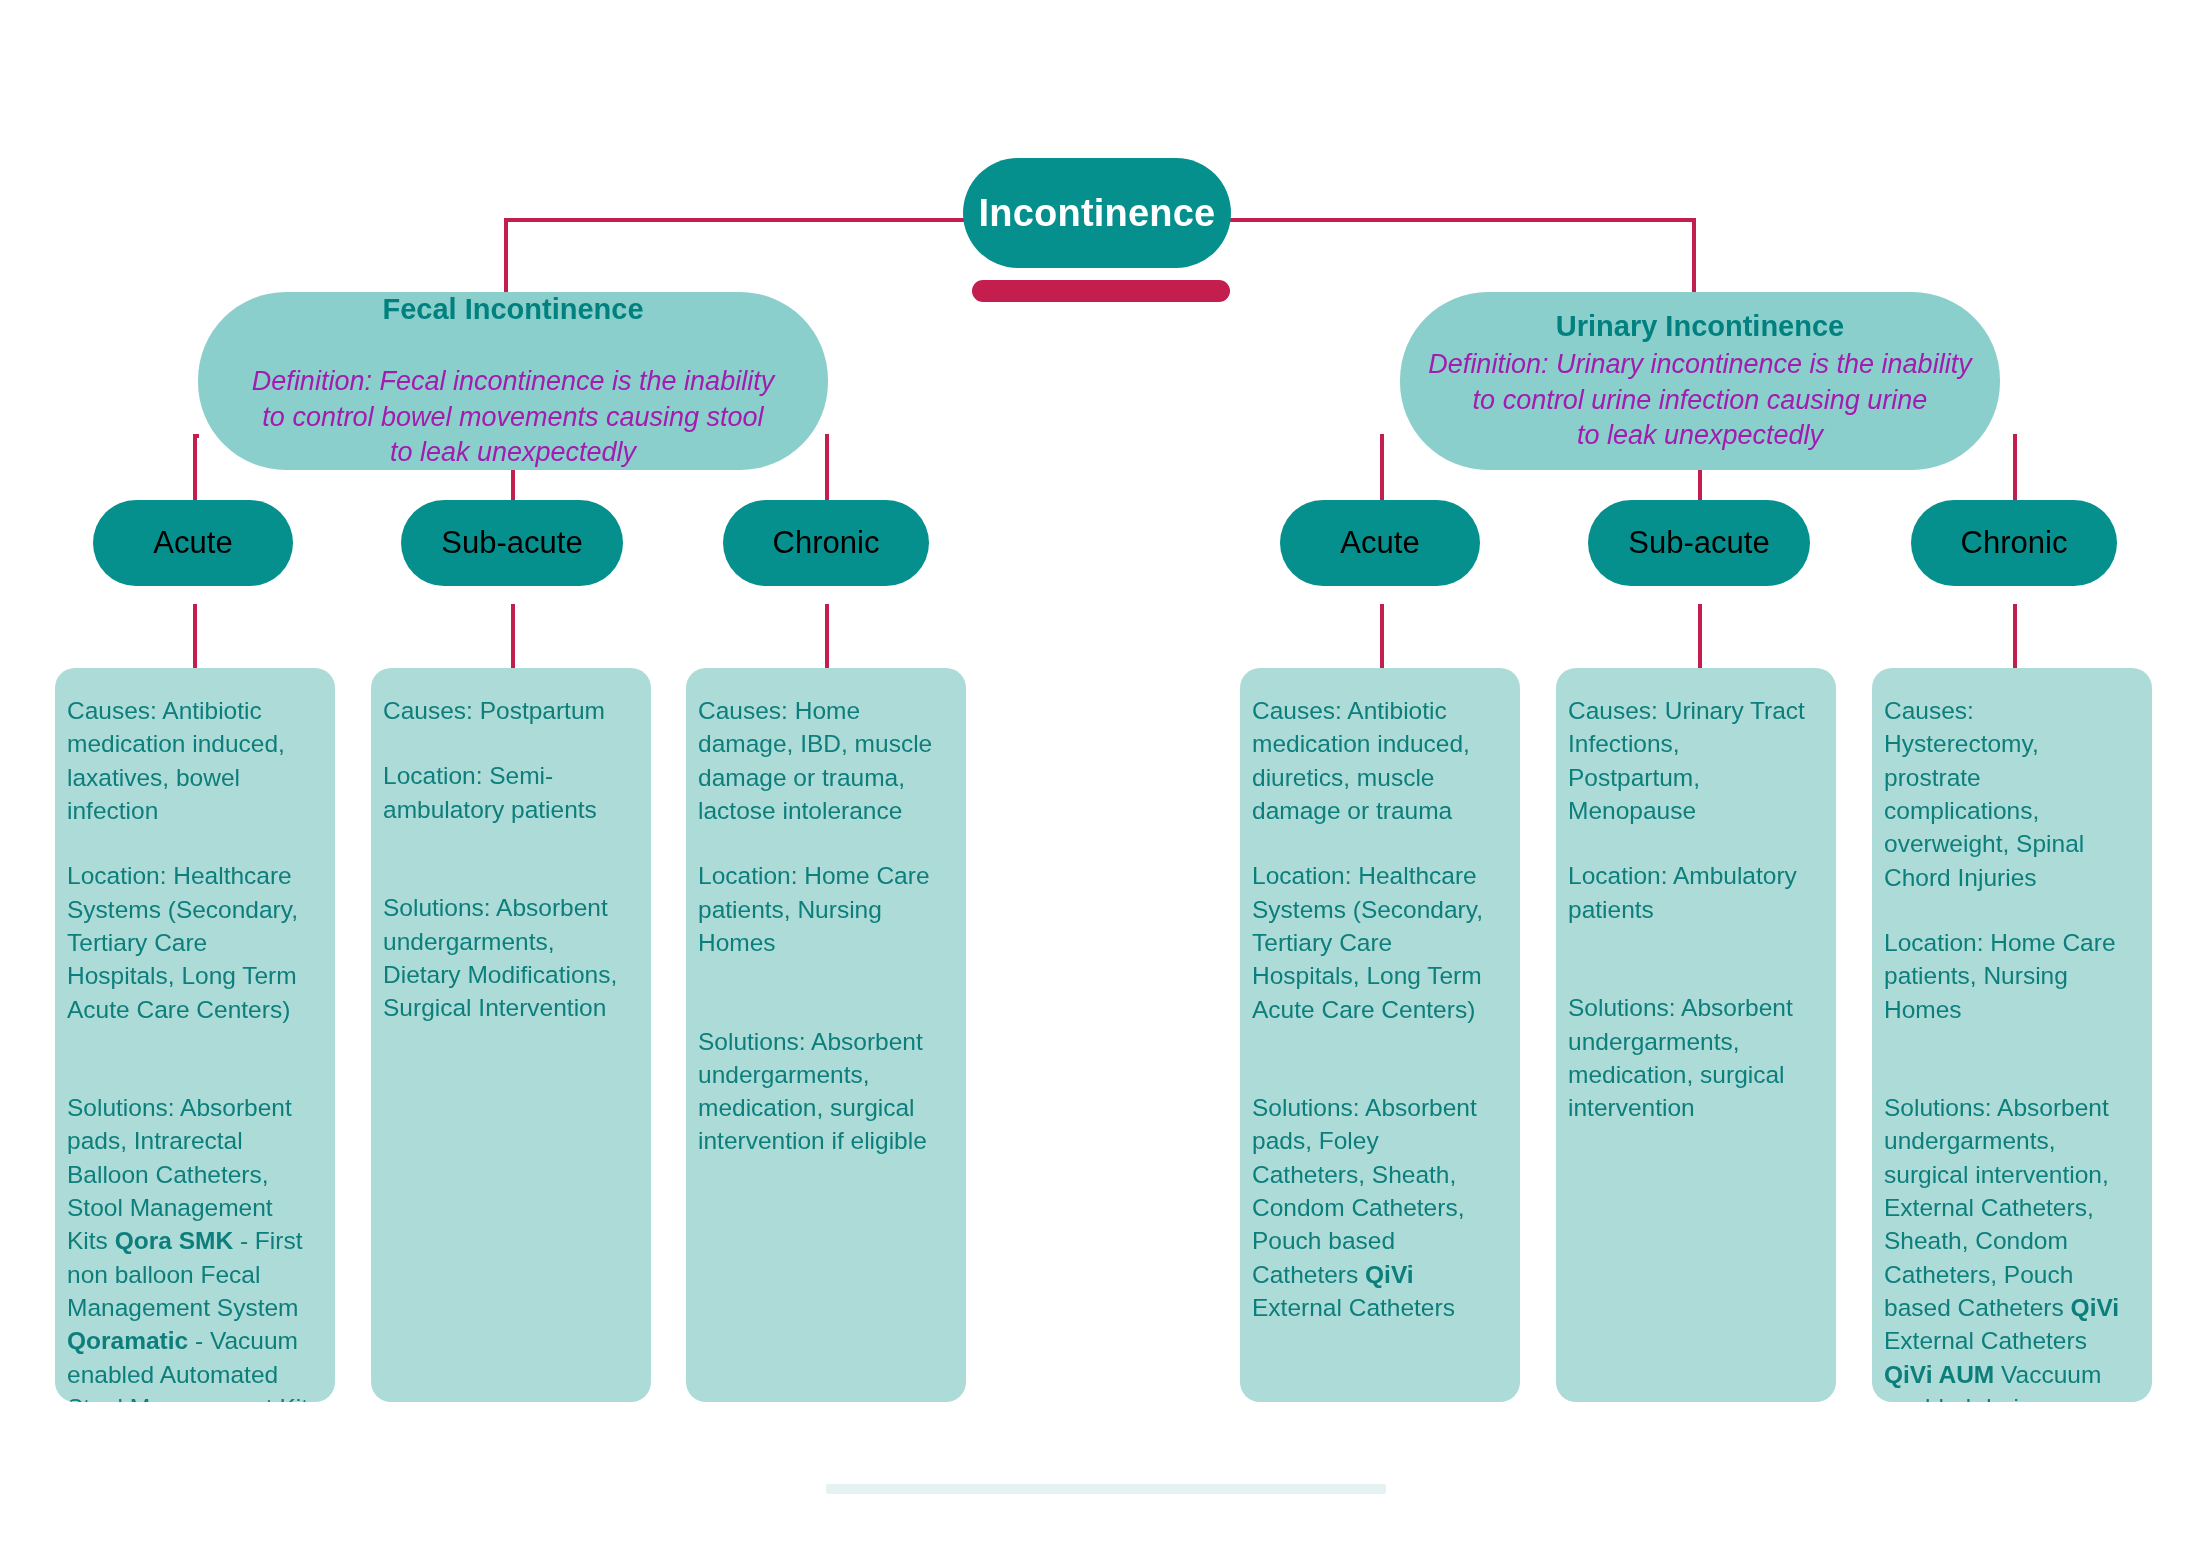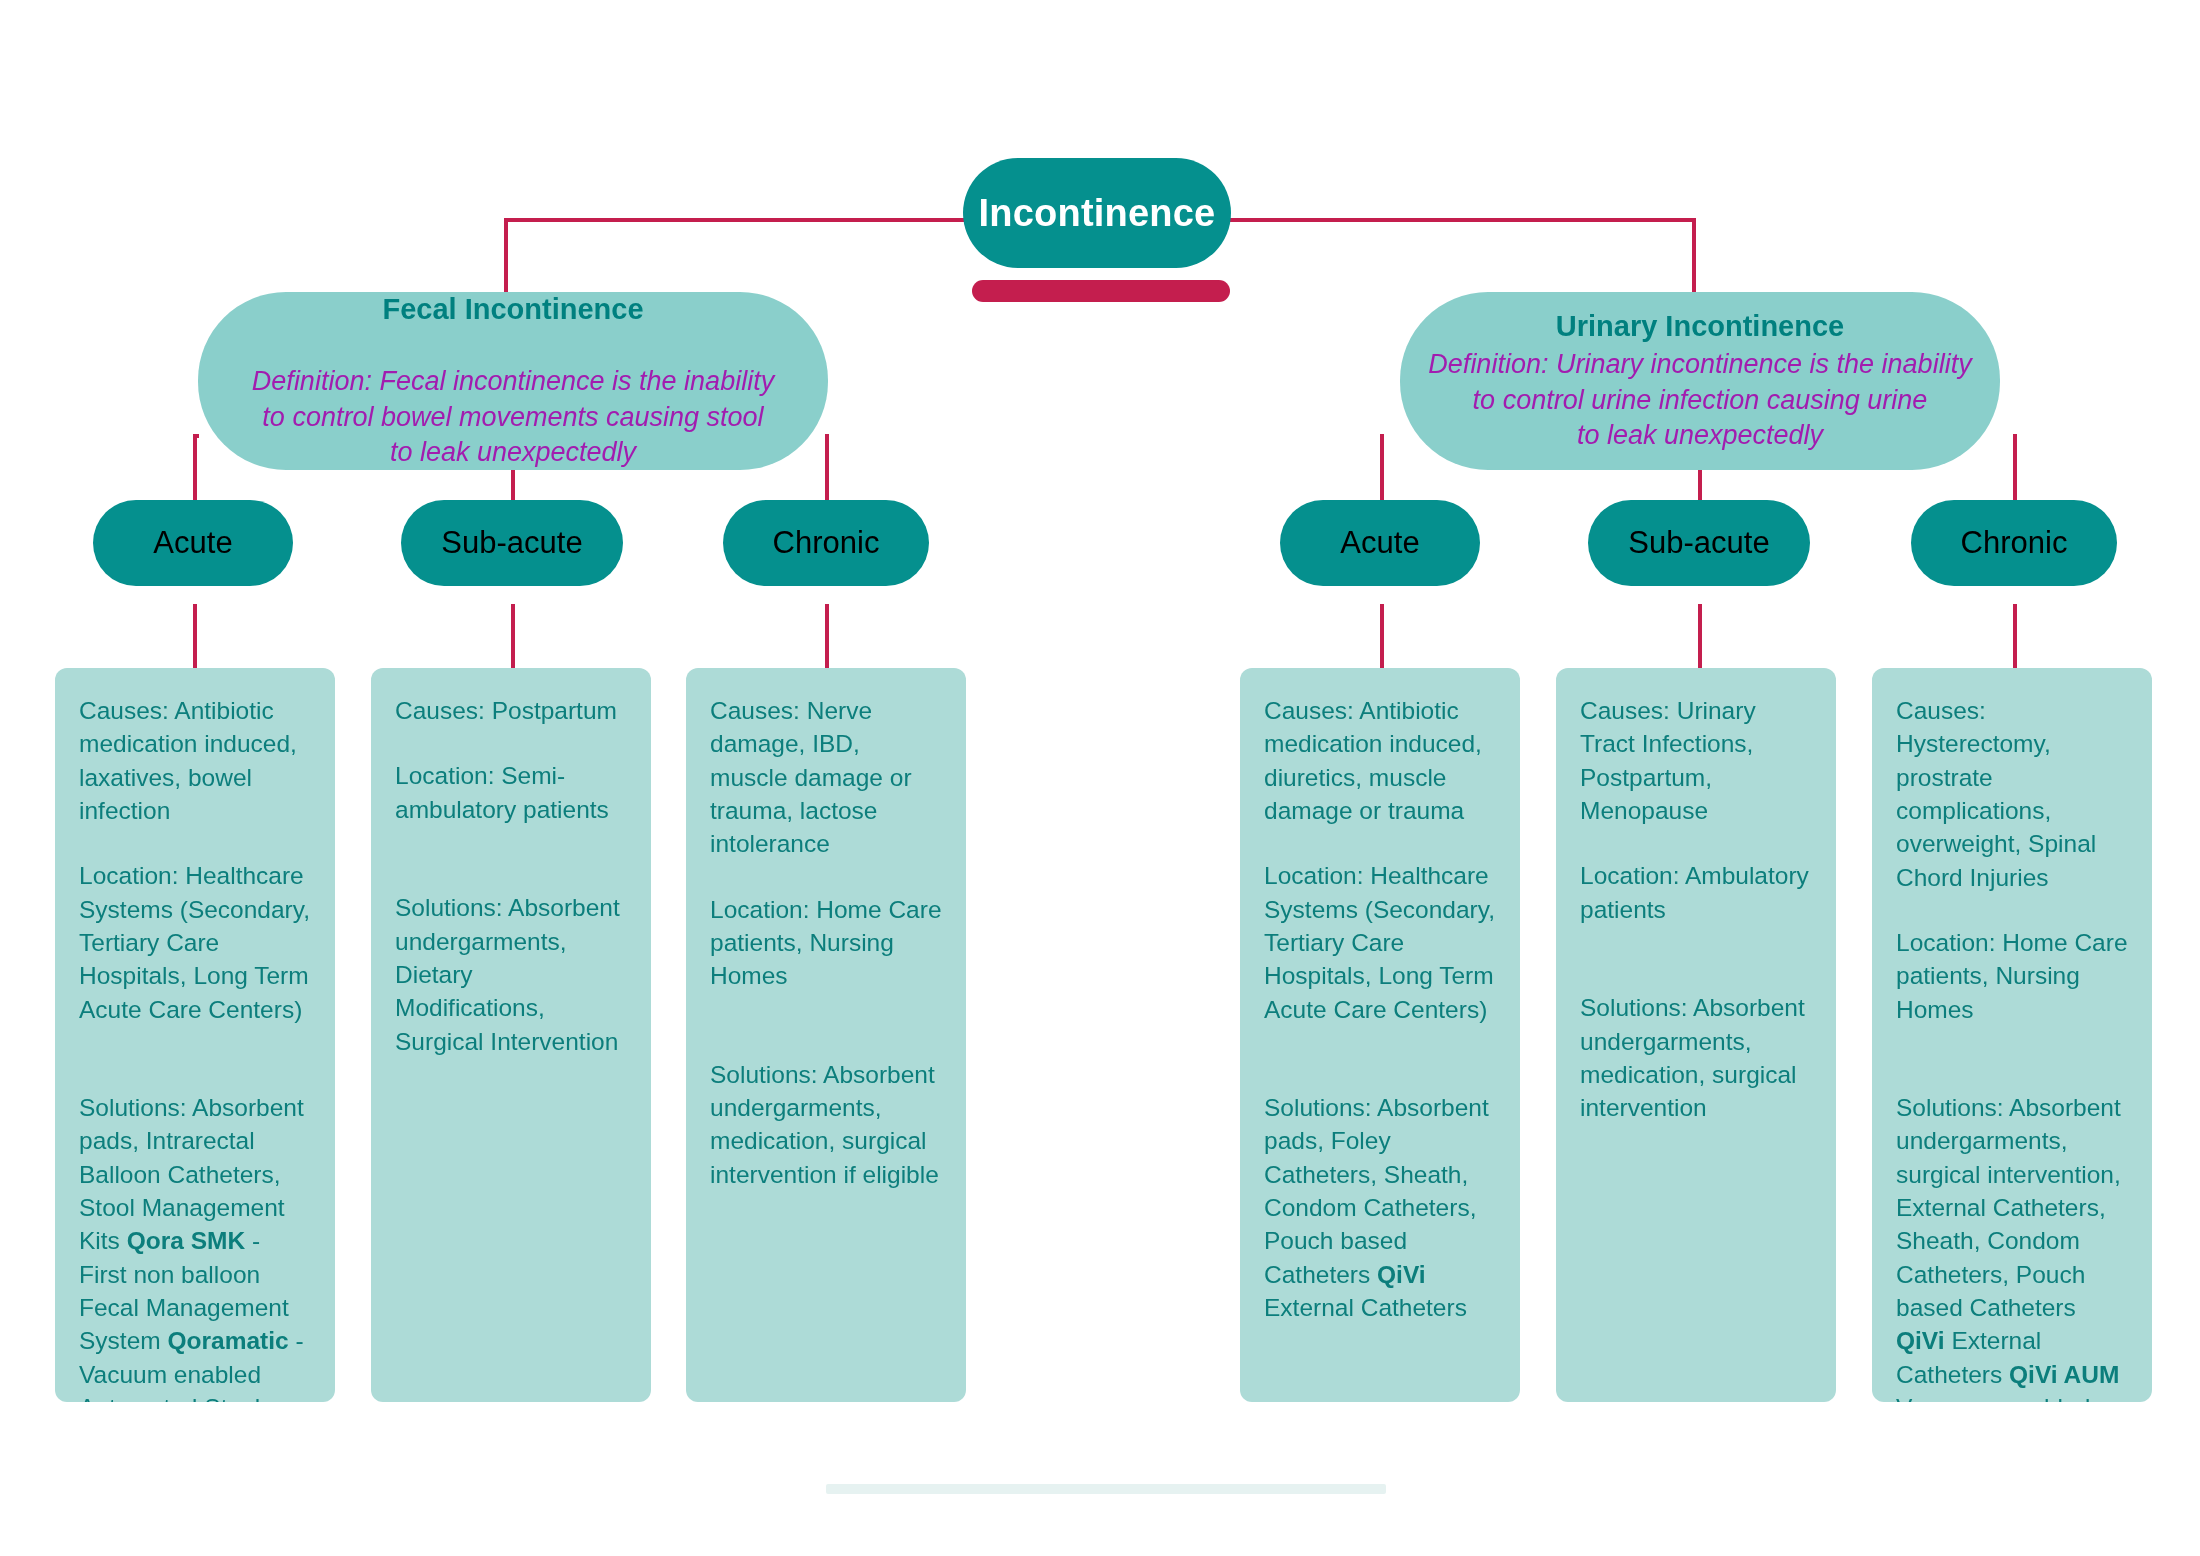--- a/index.html
+++ b/index.html
@@ -104,22 +104,22 @@
     font-size: 31px;
     z-index: 4;
   }
 
   
   .content-box {
     position: absolute;
     top: 668px;
     height: 734px;
     background: #ADDBD7;
-    border-radius: 12px;
-    padding: 26px 22px 18px 24px;
+    border-radius: 20px;
+    padding: 26px 22px 18px 12px;
     box-sizing: border-box;
     color: #0C7E7C;
     font-size: 24.5px;
     line-height: 1.36;
     z-index: 2;
     overflow: hidden;
   }
   .content-box p {
     margin: 0 0 32px 0;
     white-space: pre-line;
@@ -212,21 +212,21 @@
 
   <div class="content-box" style="left:371px; width:280px;">
     <p>Causes: Postpartum</p>
     <p>Location: Semi-ambulatory patients</p>
     <p>
       <span>Solutions: Absorbent undergarments, Dietary Modifications, Surgical Intervention</span>
     </p>
   </div>
 
   <div class="content-box" style="left:686px; width:280px;">
-    <p>Causes: Nerve damage, IBD, muscle damage or trauma, lactose intolerance</p>
+    <p>Causes: Home damage, IBD, muscle damage or trauma, lactose intolerance</p>
     <p>Location: Home Care patients, Nursing Homes</p>
     <p>
       <span>Solutions: Absorbent undergarments, medication, surgical intervention if eligible</span>
     </p>
   </div>
 
   <div class="content-box" style="left:1240px; width:280px;">
     <p>Causes: Antibiotic medication induced, diuretics, muscle damage or trauma</p>
     <p>Location: Healthcare Systems (Secondary, Tertiary Care Hospitals, Long Term Acute Care Centers)</p>
     <p>

